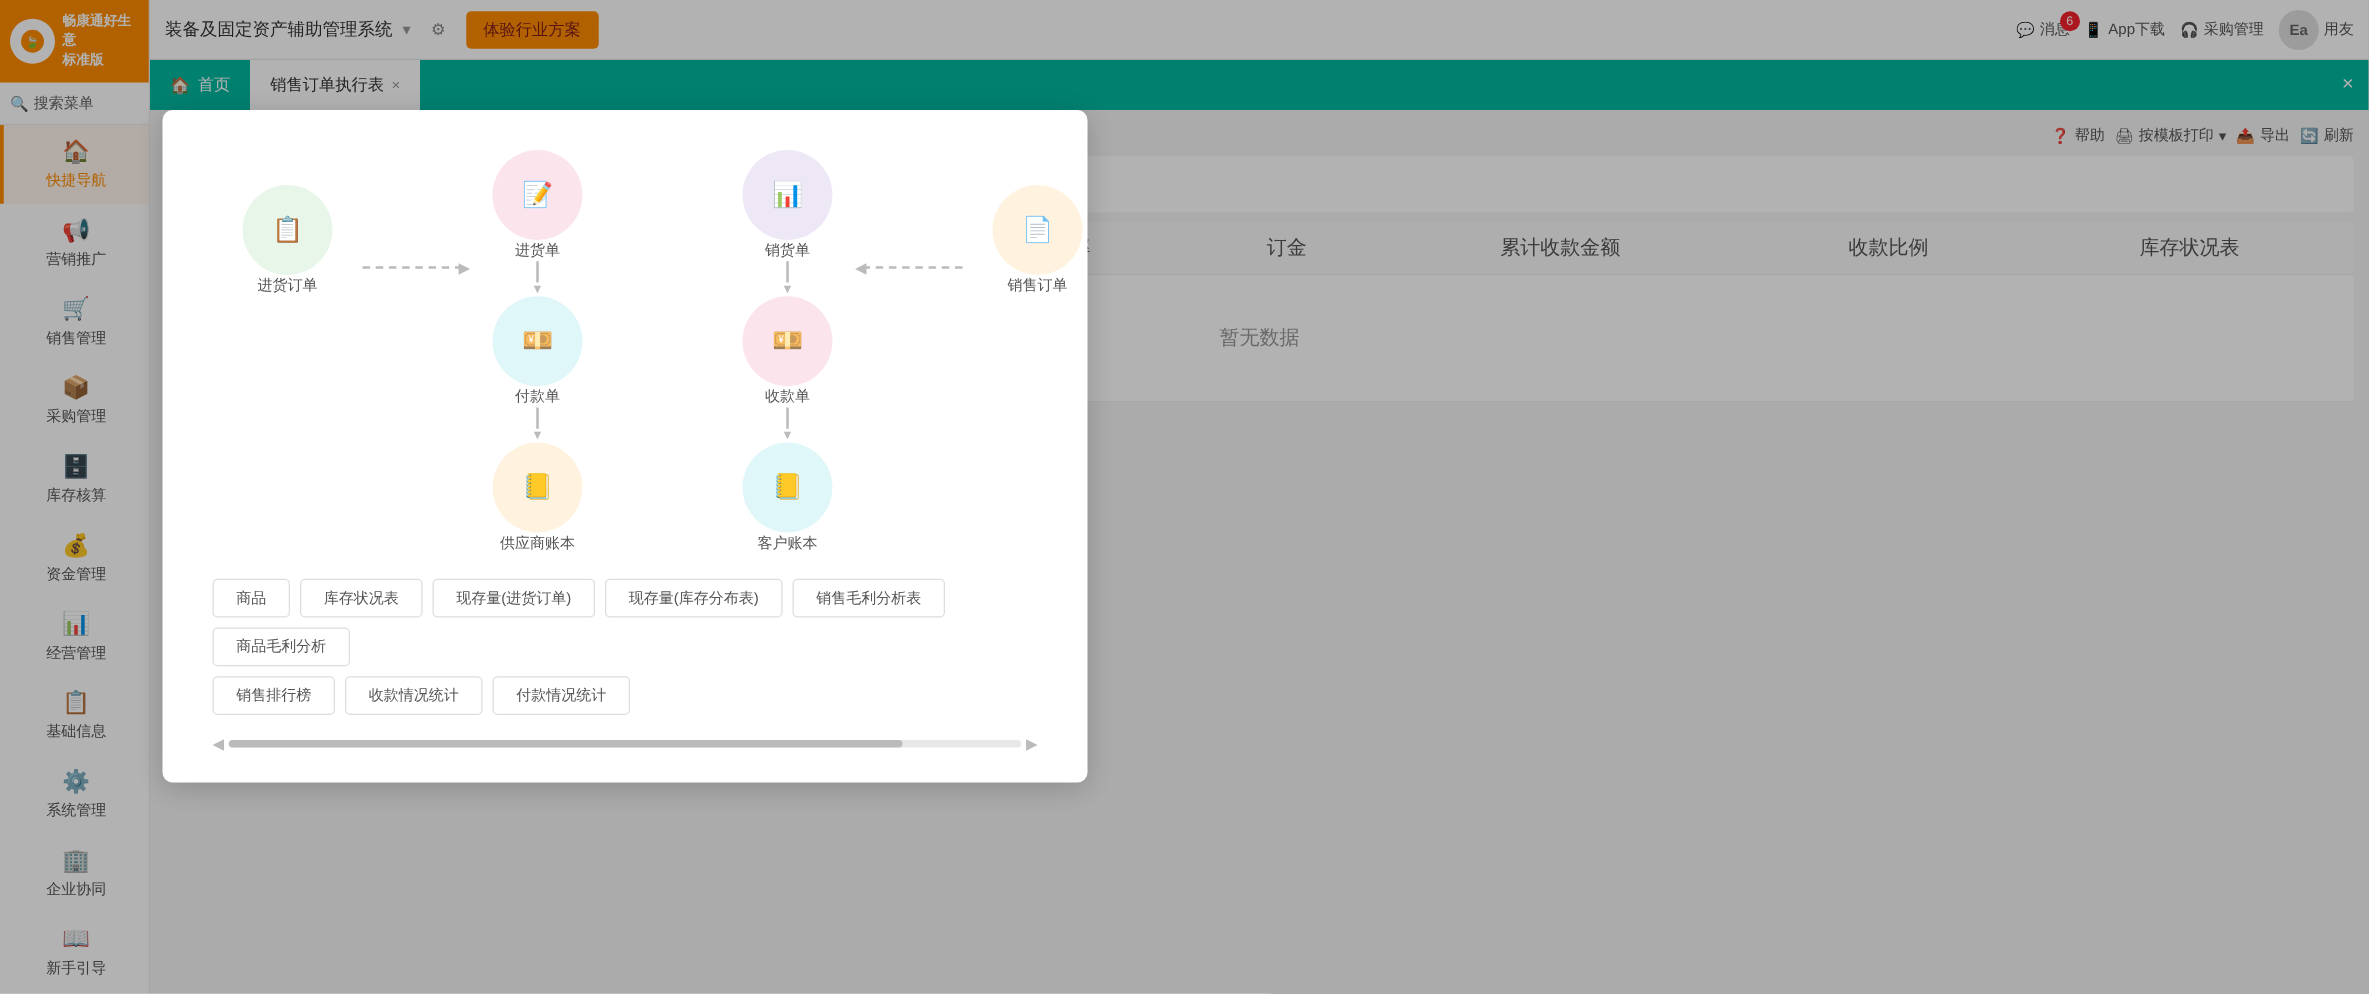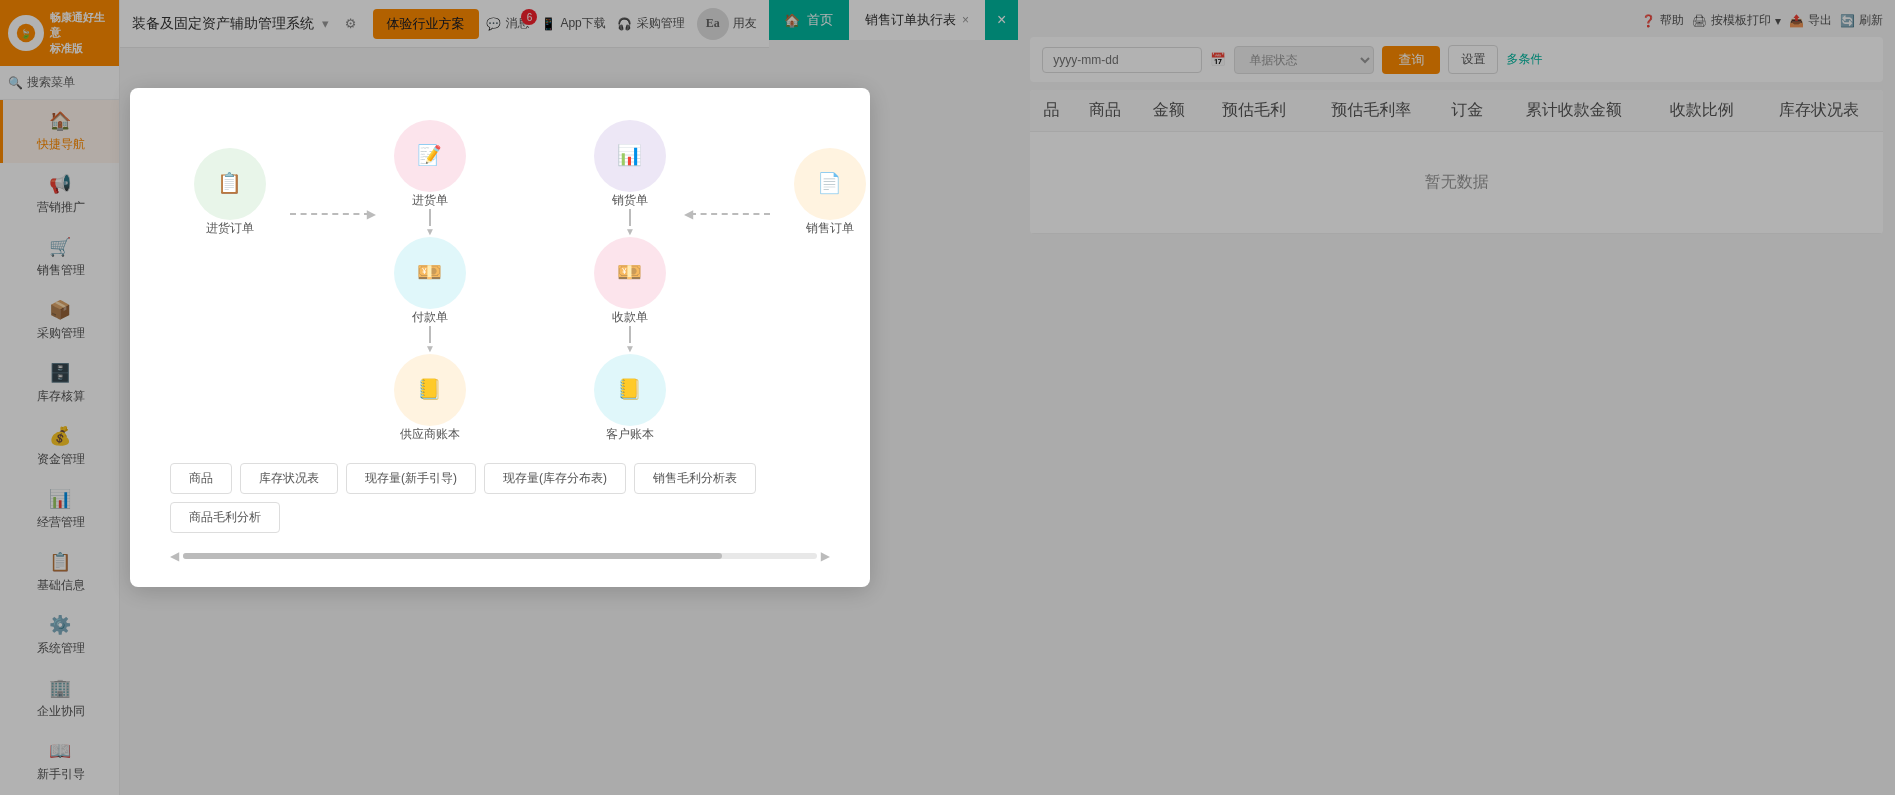--- a/index.html
+++ b/index.html
@@ -59,37 +59,37 @@
       gap: 4px;
       border-left: 3px solid transparent;
     }
     .sidebar-item.active { background: #fff5ee; color: #ff8c00; border-left-color: #ff8c00; }
     .sidebar-item-icon { font-size: 18px; }
 
     
     .main {
       flex: 1;
       display: flex;
-      flex-direction: row;
+      flex-direction: column;
       overflow: hidden;
     }
 
     
     .topbar {
       background: #fff;
       height: 48px;
       display: flex;
       align-items: center;
       padding: 0 12px;
       border-bottom: 1px solid #e8e8e8;
       gap: 8px;
     }
     .topbar-btn-primary {
       background: #ff8c00;
-      color: #0f172a;
+      color: #7f1d1d;
       border: none;
       border-radius: 4px;
       padding: 6px 14px;
       cursor: pointer;
       font-size: 13px;
     }
     .topbar-settings {
       width: 28px;
       height: 28px;
       display: flex;
@@ -350,21 +350,20 @@
       width: 32px;
       height: 32px;
       border-radius: 50%;
       background: #e0e0e0;
       display: flex;
       align-items: center;
       justify-content: center;
       font-size: 12px;
       color: #666;
       font-weight: bold;
-      font-family: Liberation Serif, serif;
     }
   </style>
 </head>
 <body>
 
 <div class="sidebar">
   <div class="sidebar-logo">
     <div class="sidebar-logo-icon">
       <svg viewBox="0 0 24 24" fill="#ff8c00">
           <circle cx="12" cy="12" r="10" fill="#ff8c00"></circle>
@@ -660,24 +659,29 @@
             </svg>
         </div>
         <span class="flow-label">客户账本</span>
       </div>
     </div>
 
     <div class="common-functions">
       <div class="common-btns">
         <button class="common-btn">商品</button>
         <button class="common-btn">库存状况表</button>
-        <button class="common-btn">现存量(新手引导)</button>
+        <button class="common-btn">现存量(进货订单)</button>
         <button class="common-btn">现存量(库存分布表)</button>
         <button class="common-btn">销售毛利分析表</button>
         <button class="common-btn">商品毛利分析</button>
+      </div>
+      <div class="common-btns" style="margin-top:8px;">
+        <button class="common-btn">销售排行榜</button>
+        <button class="common-btn">收款情况统计</button>
+        <button class="common-btn">付款情况统计</button>
       </div>
     </div>
 
     <div class="modal-scroll-hint">
       <span class="scroll-arrow">◀</span>
       <div class="scroll-track">
         <div class="scroll-thumb"></div>
       </div>
       <span class="scroll-arrow">▶</span>
     </div>

